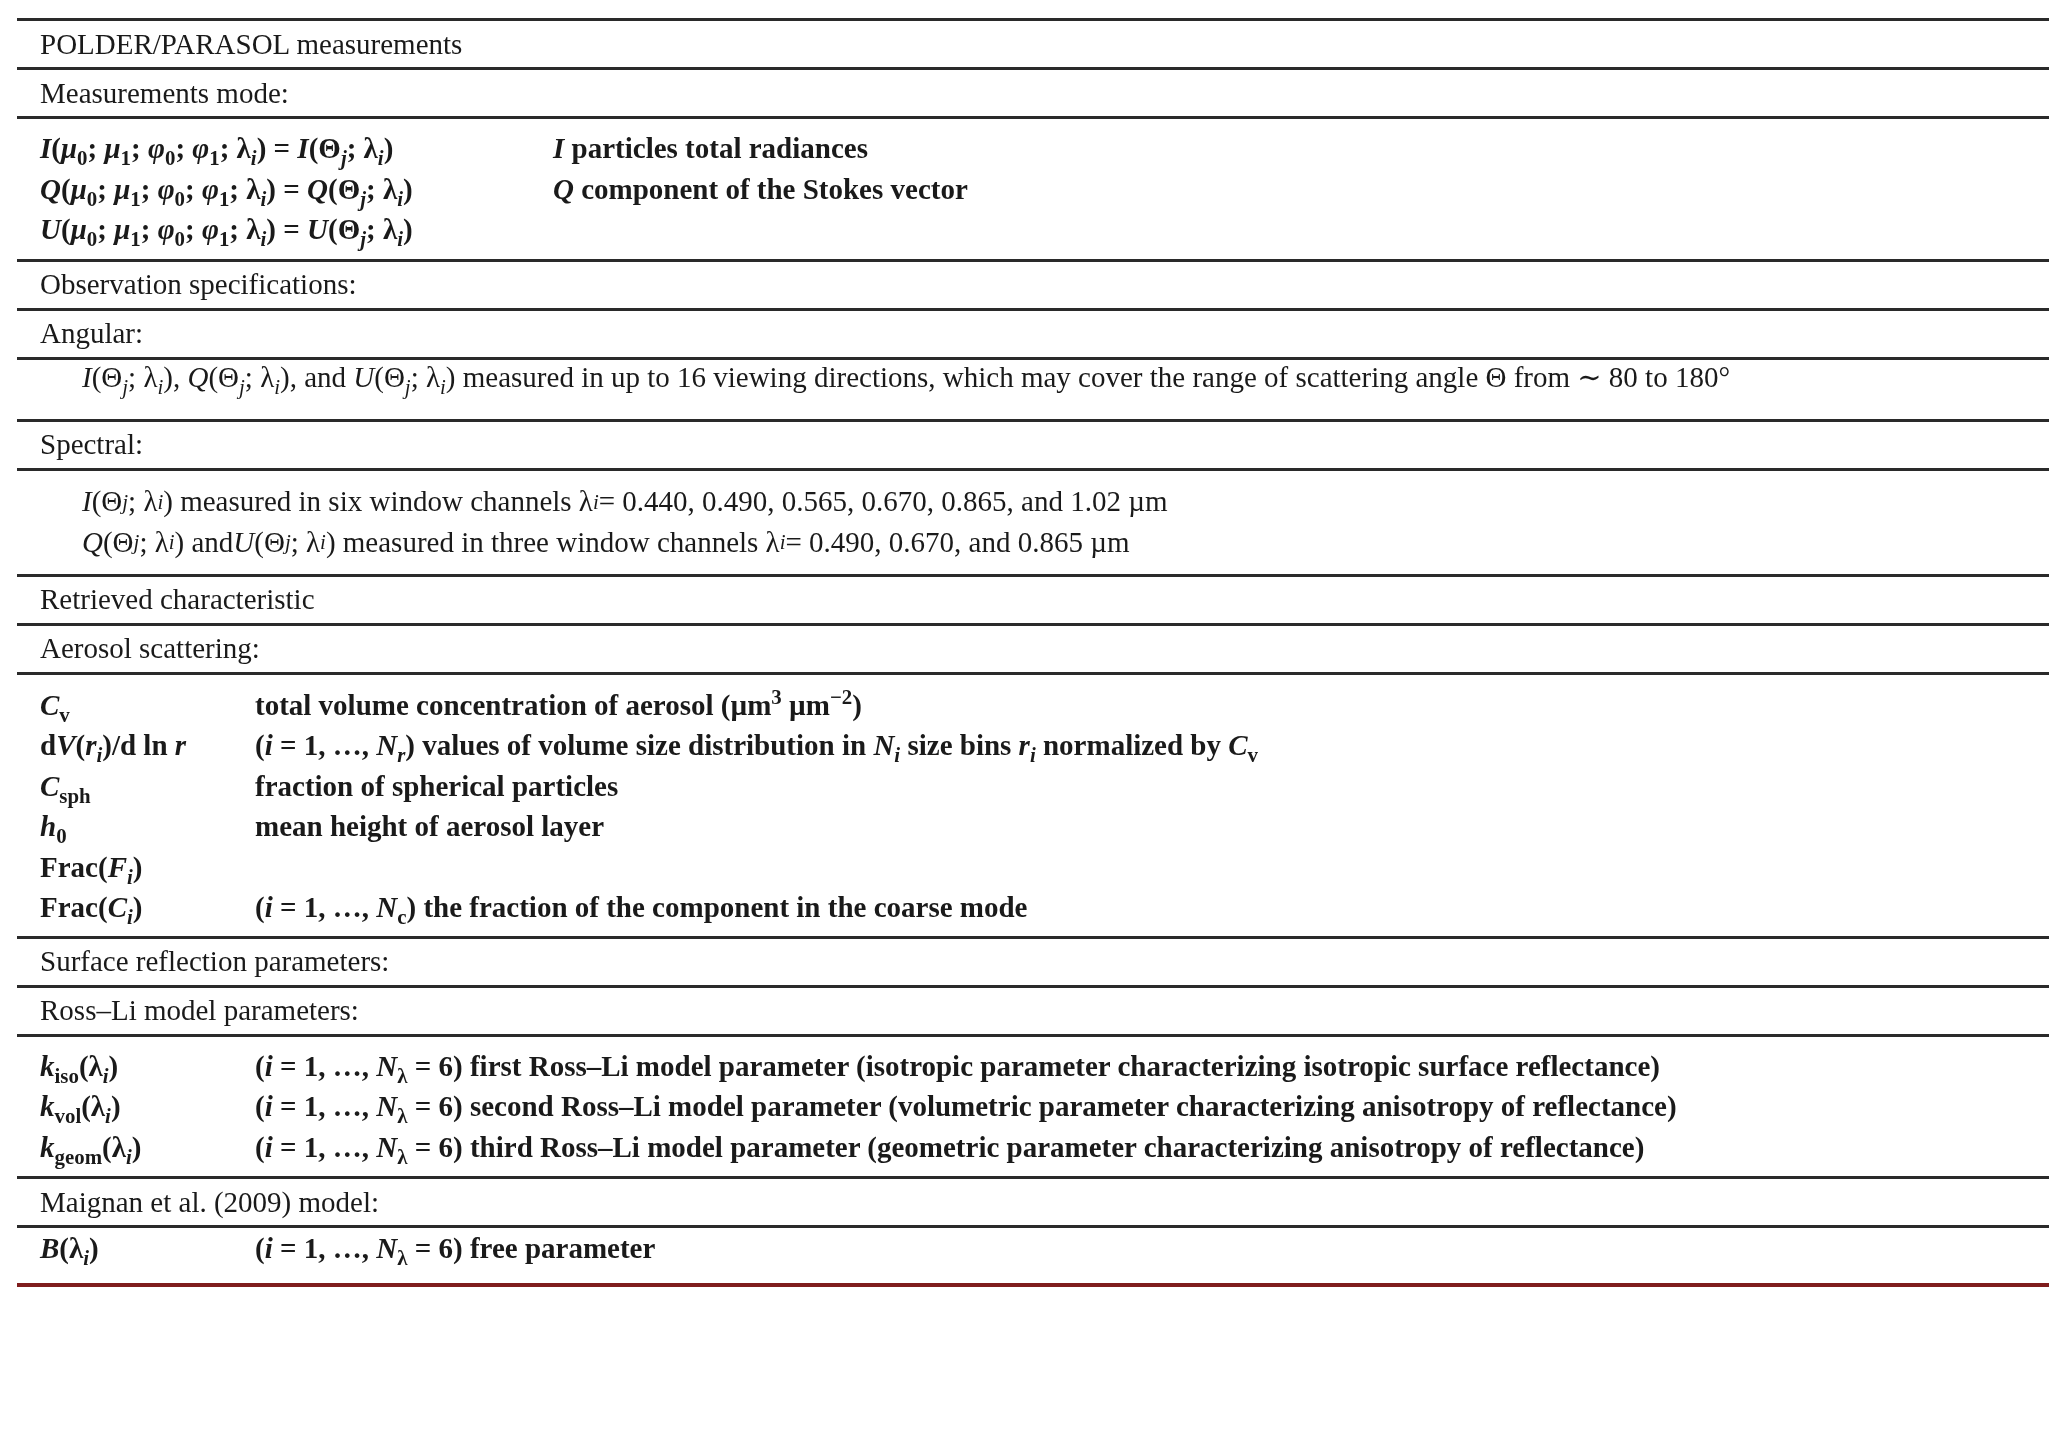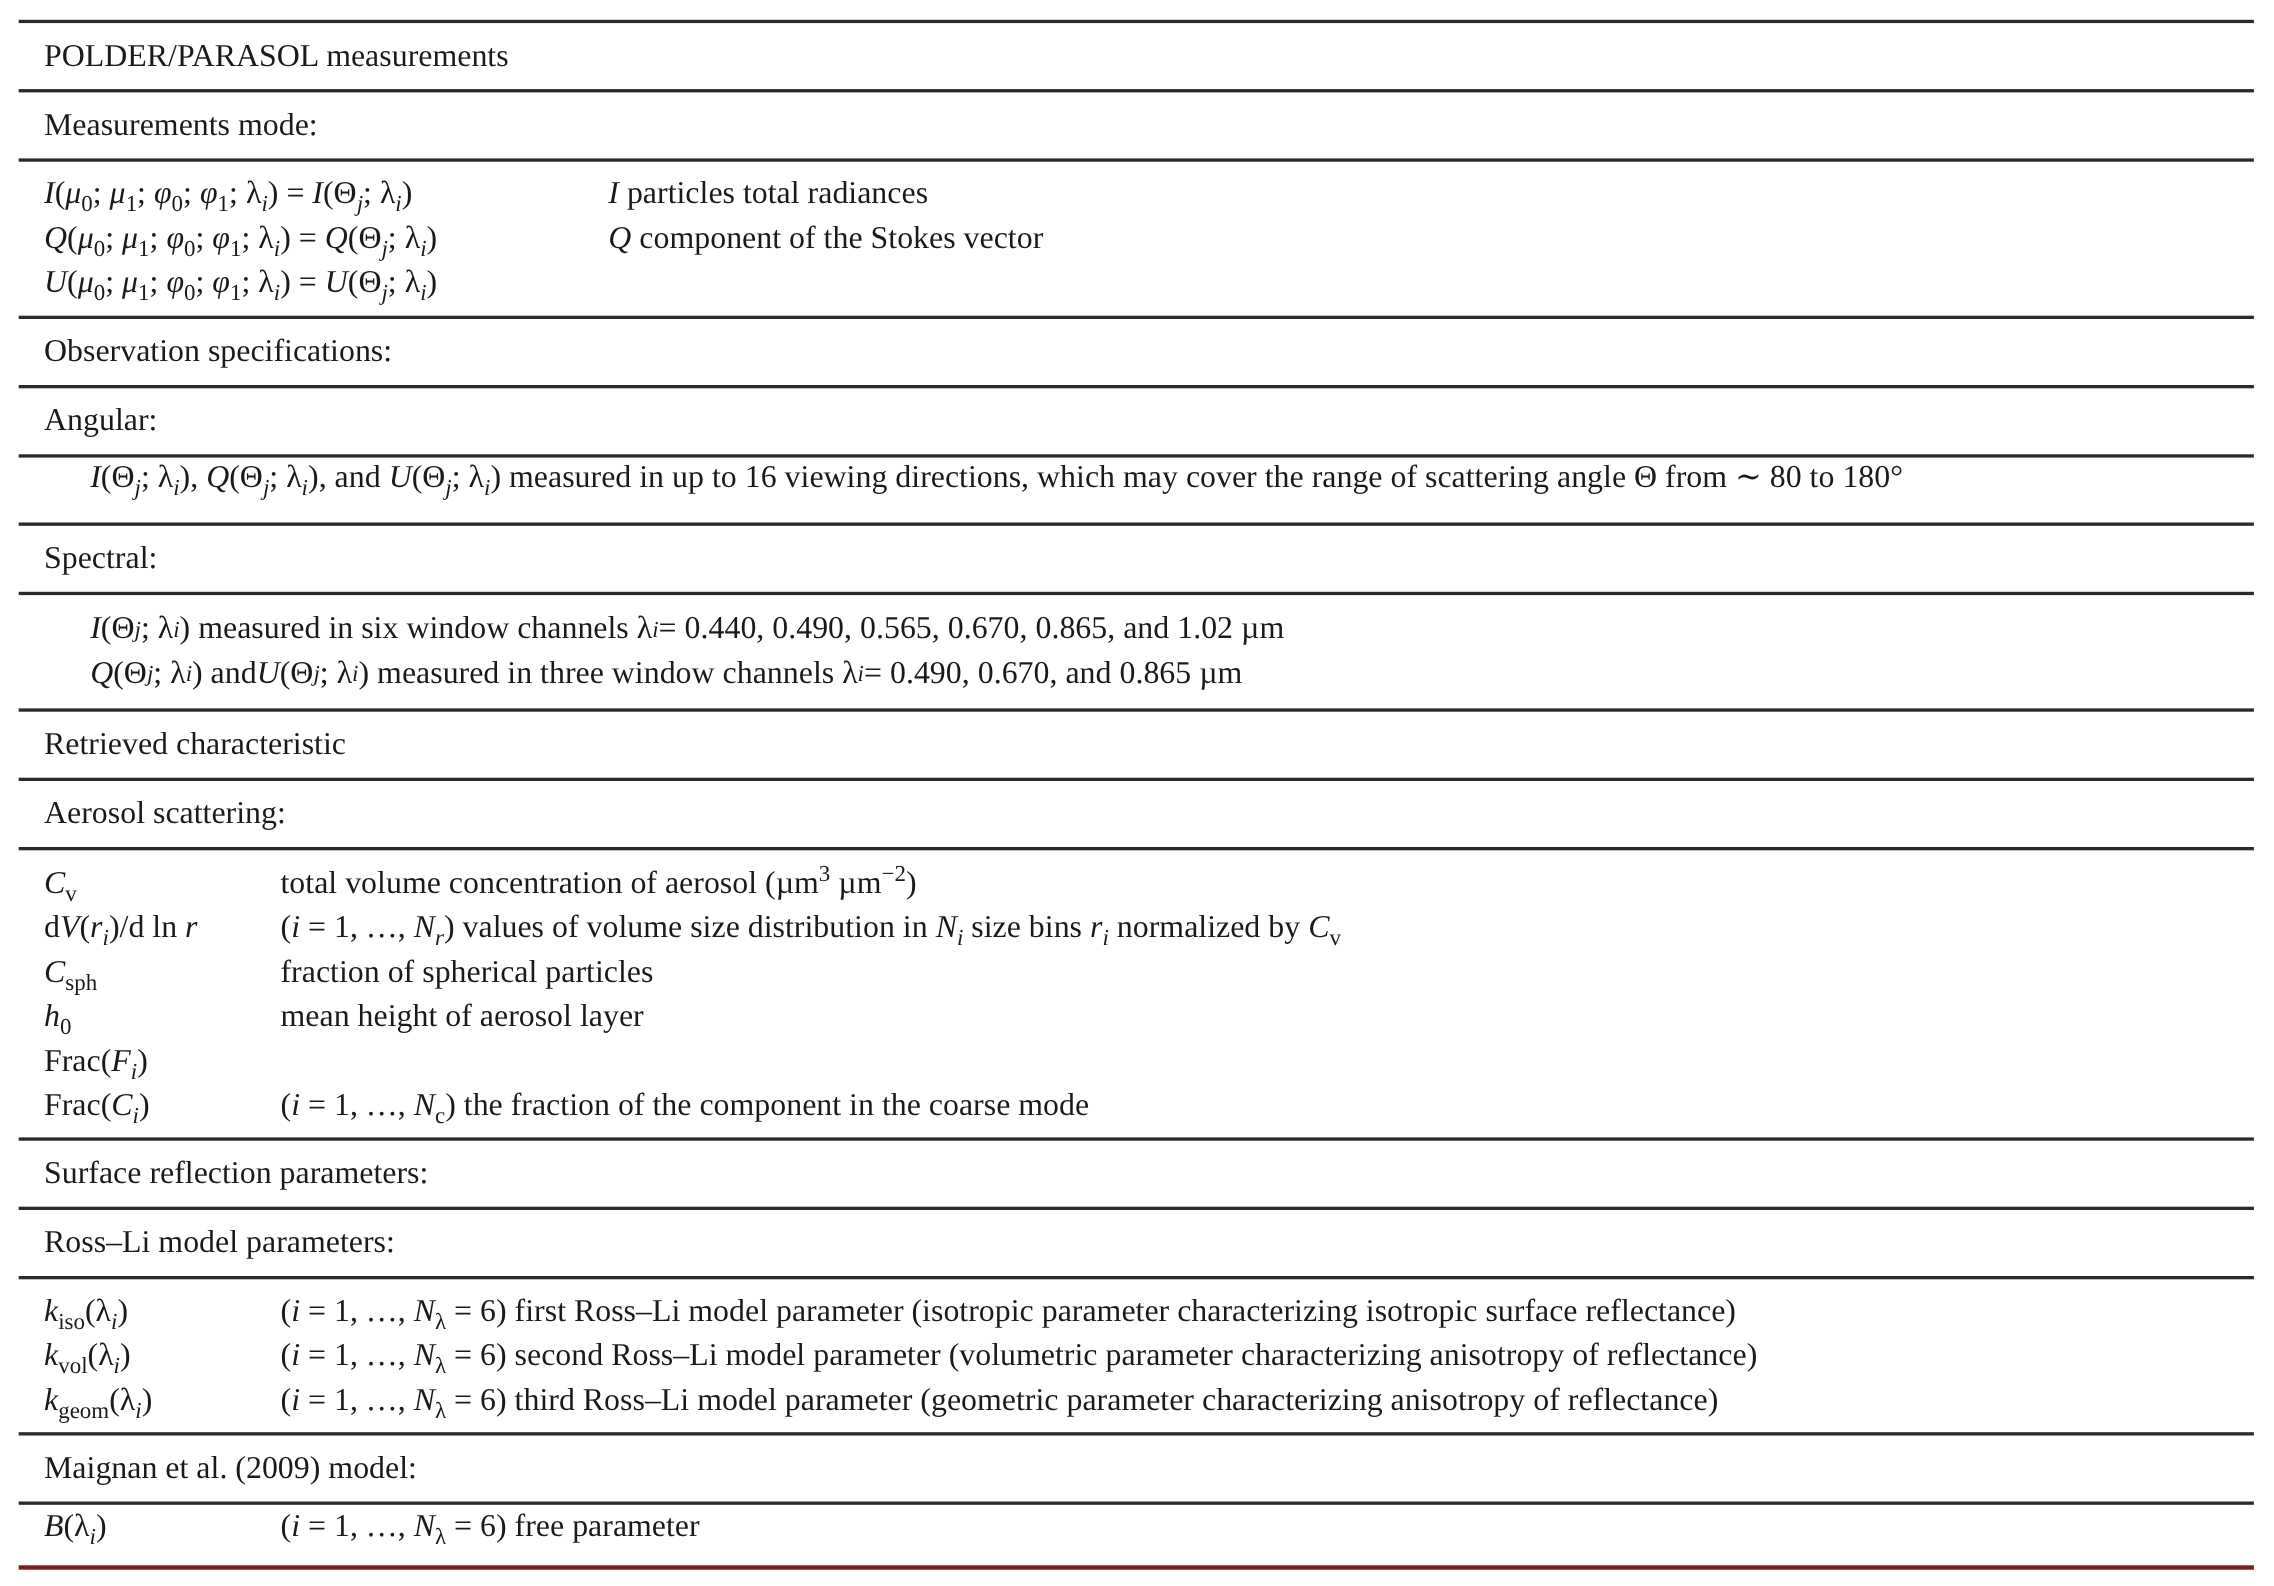--- a/index.html
+++ b/index.html
@@ -5,35 +5,35 @@
   html, body { margin: 0; padding: 0; background: #ffffff; }
   body {
     width: 2067px; height: 1442px; position: relative; overflow: hidden;
     font-family: "Liberation Serif", "DejaVu Serif", serif;
     color: #1a1a1a;
     font-size: 29px;
   }
   .table { position: absolute; left: 17px; top: 18px; width: 2032px; }
   .row { position: relative; box-sizing: border-box; border-top: 3px solid #2a2a2a; }
   .row.last { border-bottom: 4px solid #7f1d1d; }
-  .hdr { height: 63px; padding-left: 23px; display: flex; align-items: center; }
+  .hdr { height: 49px; padding-left: 23px; display: flex; align-items: center; }
   .line { height: 40.5px; display: flex; align-items: center; white-space: nowrap; }
   .c1 { position: absolute; left: 23px; }
   .c2m { position: absolute; left: 536px; }
   .c2a { position: absolute; left: 238px; }
   .ind { padding-left: 65px; }
   .body3 { padding-top: 9px; padding-bottom: 9px; }
   .body1 { height: 62px; display: flex; align-items: flex-start; }
   .body2 { padding-top: 11px; padding-bottom: 11px; }
   .body6 { padding-top: 10px; padding-bottom: 8px; }
   i, .it { font-style: italic; }
   sub { font-size: 0.72em; vertical-align: -0.35em; line-height: 0; }
   sup { font-size: 0.72em; vertical-align: 0.5em; line-height: 0; }
   .lrow { position: relative; height: 40.5px; white-space: nowrap; }
-  .lrow > span { position: absolute; top: 50%; transform: translateY(-50%); }
+  .lrow > span { position: absolute; top: 50%; transform: translateY(-50%); font-weight: bold; }
 </style>
 </head>
 <body>
 
 <div class="table">
 
   <div class="row hdr">
     <span>POLDER/PARASOL measurements</span>
   </div>
 

